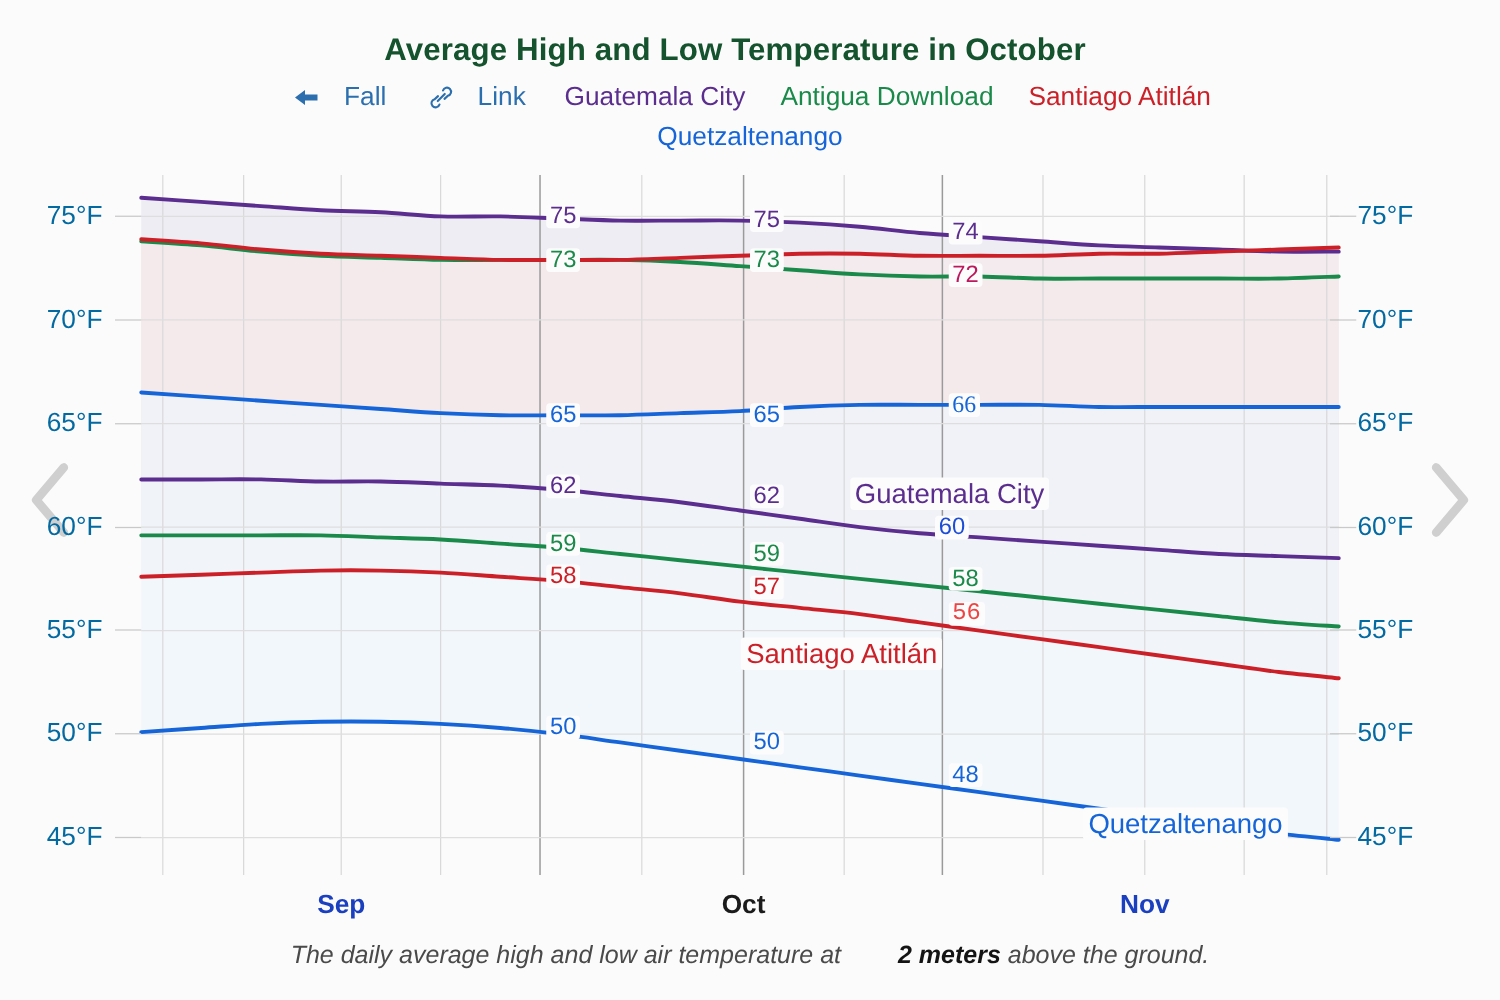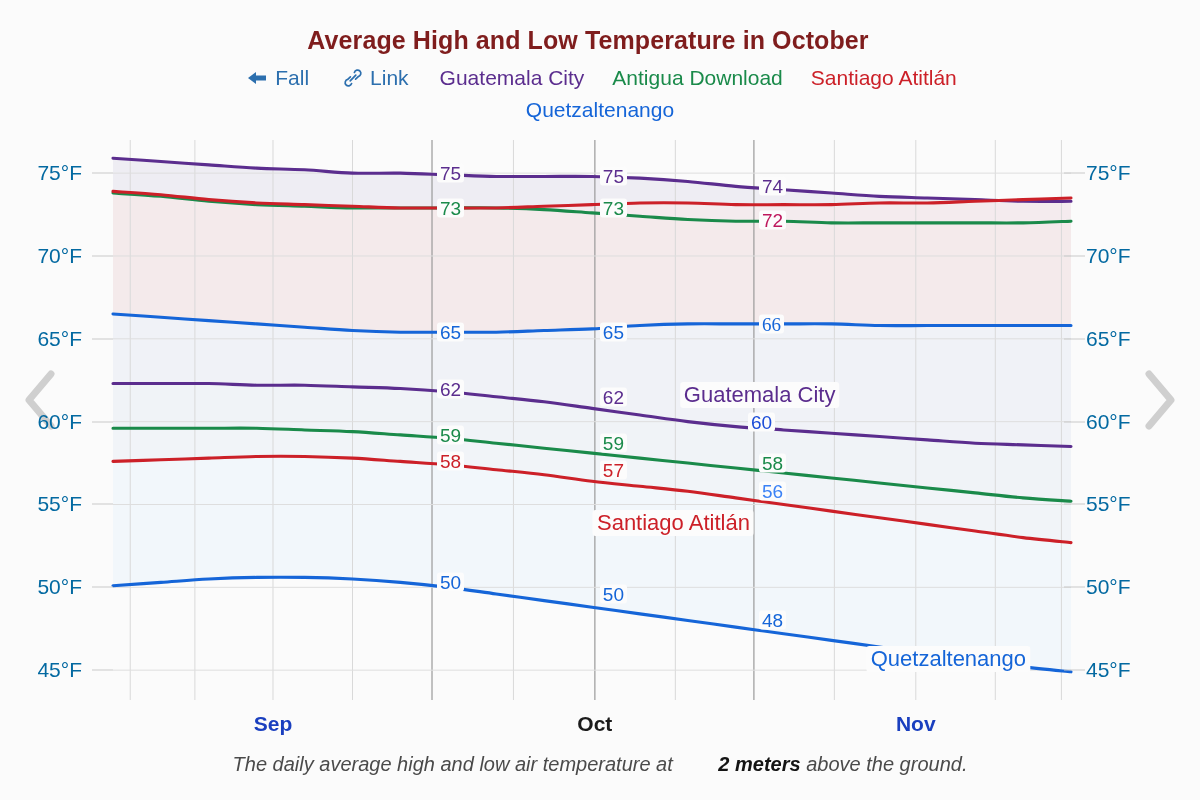--- a/index.html
+++ b/index.html
@@ -9,31 +9,31 @@
     font-family:"Liberation Sans", sans-serif;
     overflow:hidden;
     position:relative;
   }
   .page{position:absolute;inset:0;background:#fbfbfb;}
 
   
   .title{
     position:absolute;left:0;top:26px;width:1176px;
     text-align:center;
-    font-size:25px;font-weight:bold;color:#7f1d1d;
+    font-size:25px;font-weight:bold;color:#14532d;
     letter-spacing:.1px;
   }
   .toolbar{
     position:absolute;left:0;top:62px;width:1200px;
     display:flex;flex-wrap:wrap;justify-content:center;
     align-items:center;gap:0px;
     column-gap:0;
   }
   .tb-item{
-    display:flex;align-items:center;gap:7px;
+    display:flex;align-items:center;gap:19px;
     font-size:21px;
     padding:0 17px;
     white-space:nowrap;
     line-height:30px;
   }
   .tb-link{color:#2c6fae;}
   .series-item{font-size:21px;padding:0 14px;white-space:nowrap;line-height:32px;}
   .ic{display:inline-block;line-height:0;}
 
   
@@ -196,21 +196,21 @@
         <div class="dlab" style="color: rgb(21, 101, 216); left: 486.874px; top: 192.189px;">65</div>
         <div class="dlab" style="color: rgb(91, 45, 142); left: 486.874px; top: 256.805px;">62</div>
         <div class="dlab" style="color: rgb(26, 138, 74); left: 486.874px; top: 303.195px;">59</div>
         <div class="dlab" style="color: rgb(204, 32, 40); left: 486.874px; top: 329.704px;">57</div>
         <div class="dlab" style="color: rgb(21, 101, 216); left: 486.874px; top: 453.964px;">50</div>
         <div class="dlab" style="color: rgb(91, 45, 142); left: 645.902px; top: 46.3905px;">74</div>
         <div class="dlab" style="color: #be185d; left: 645.902px; top: 79.5266px;">72</div>
         <div class="dlab" style="color: rgb(21, 101, 216); left: 645.902px; top: 183.905px; font-family: Liberation Serif, serif;">66</div>
         <div class="dlab" style="color: #1d4ed8; left: 635px; top: 281.657px;">60</div>
         <div class="dlab" style="color: rgb(26, 138, 74); left: 645.902px; top: 323.077px;">58</div>
-        <div class="dlab" style="color: #3b82f6; left: 645.902px; top: 351.243px;">56</div>
+        <div class="dlab" style="color: #ef4444; left: 645.902px; top: 351.243px; font-family: Liberation Mono, monospace;">56</div>
         <div class="dlab" style="color: rgb(21, 101, 216); left: 645.902px; top: 480.473px;">48</div>
         <div class="anno" style="color: rgb(91, 45, 142); left: 646.65px; top: 255.148px;">Guatemala City</div>
         <div class="anno" style="color: rgb(204, 32, 40); left: 560.43px; top: 382.722px;">Santiago Atitlán</div>
         <div class="anno" style="color: rgb(21, 101, 216); left: 835.376px; top: 518.58px;">Quetzaltenango</div>
       </div>
   </div>
 
   <div class="nav nav-l">
     <svg width="46" height="80" viewBox="0 0 46 80">
       <path d="M33 14 L11 40 L33 66" fill="none" stroke="#cfcfcf" stroke-width="7" stroke-linecap="round" stroke-linejoin="round"></path>

